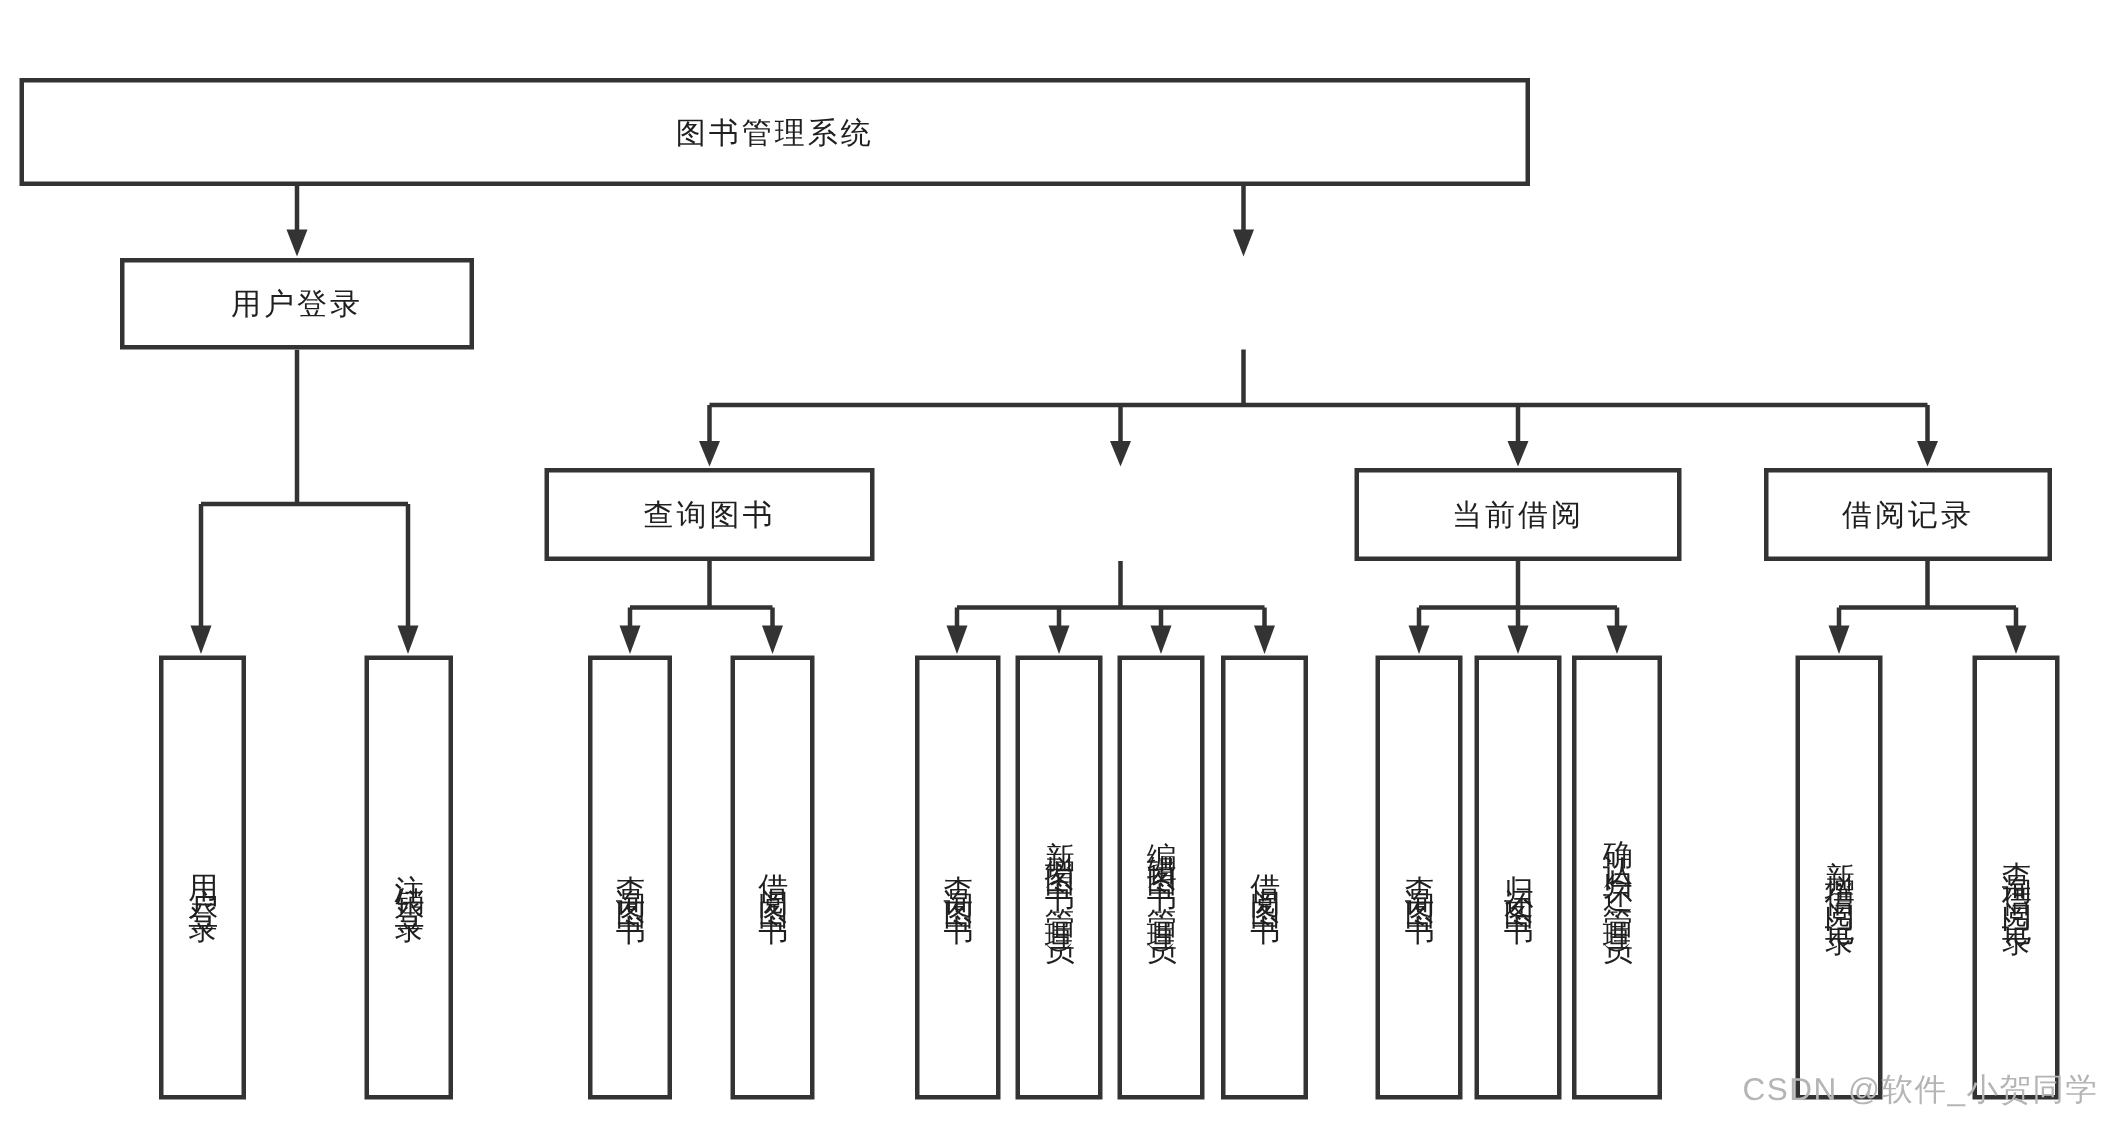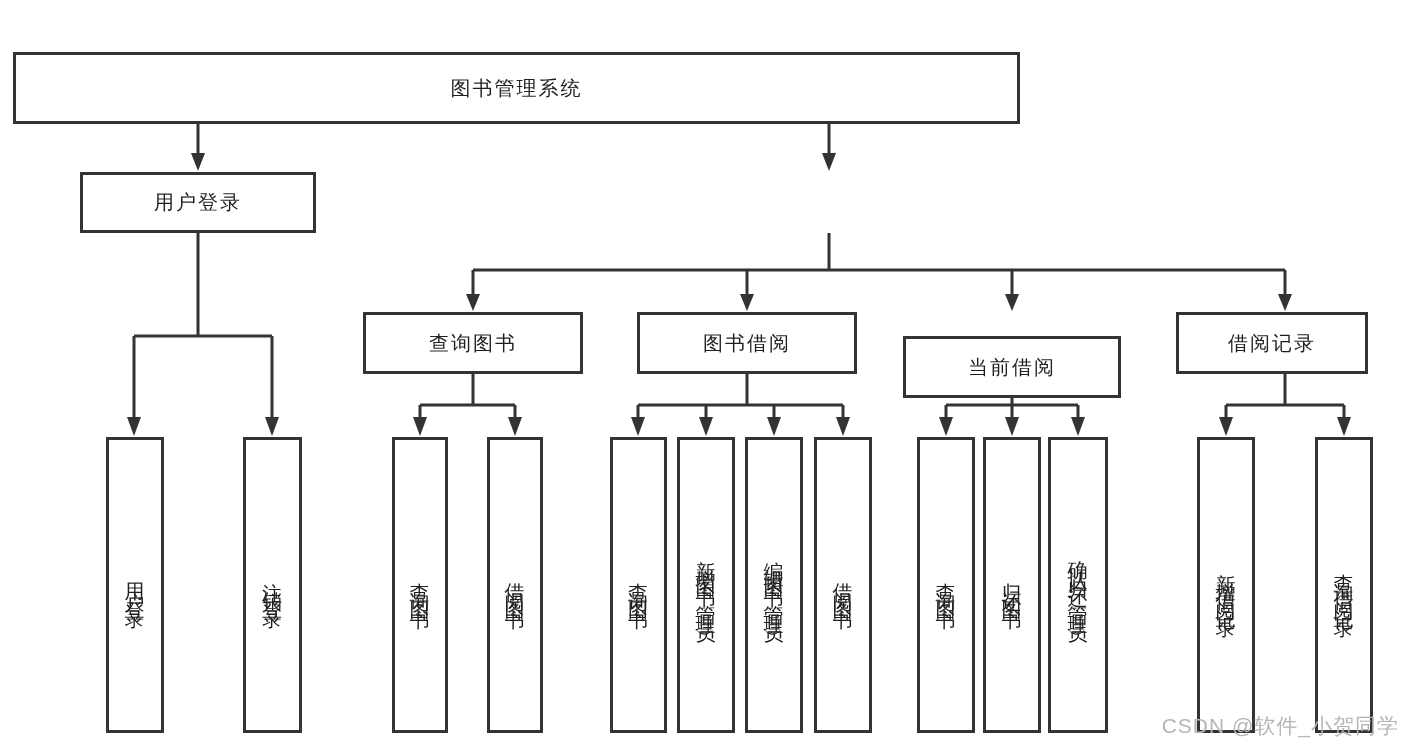--- a/index.html
+++ b/index.html
@@ -98,22 +98,21 @@
       <polygon points="1219,417 1233,417 1226,436"></polygon>
       <polygon points="1337,417 1351,417 1344,436"></polygon>
     </g>
   </svg>
 
   <div class="node" style="left:13px;top:12px;width:1007px;height:72px;margin-top:40px;">图书管理系统</div>
 
   <div class="node" style="left:80px;top:172px;width:236px;height:61px;">用户登录</div>
 
   <div class="node" style="left:363px;top:312px;width:220px;height:62px;">查询图书</div>
-  <div class="node" style="left:637px;top:312px;width:220px;height:62px;">图书借阅</div>
-  <div class="node" style="left:903px;top:312px;width:218px;height:62px;margin-top:24px;">当前借阅</div>
+  <div class="node" style="left:903px;top:312px;width:218px;height:62px;">当前借阅</div>
   <div class="node" style="left:1176px;top:312px;width:192px;height:62px;">借阅记录</div>
 
   <div class="node leaf" style="left:106px;top:437px;width:58px;height:296px;">
     <span class="vtext">用户登录</span>
   </div>
   <div class="node leaf" style="left:243px;top:437px;width:59px;height:296px;">
     <span class="vtext">注销登录</span>
   </div>
 
   <div class="node leaf" style="left:392px;top:437px;width:56px;height:296px;">

